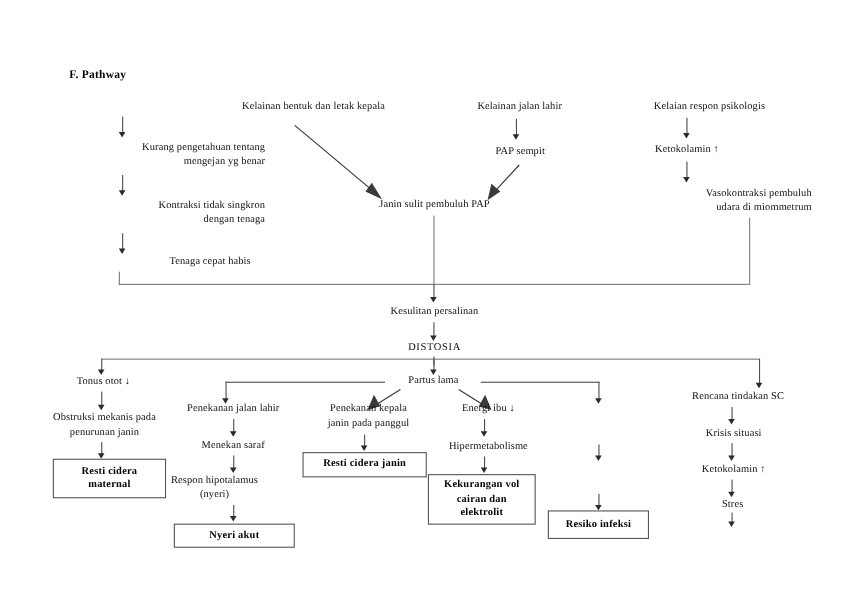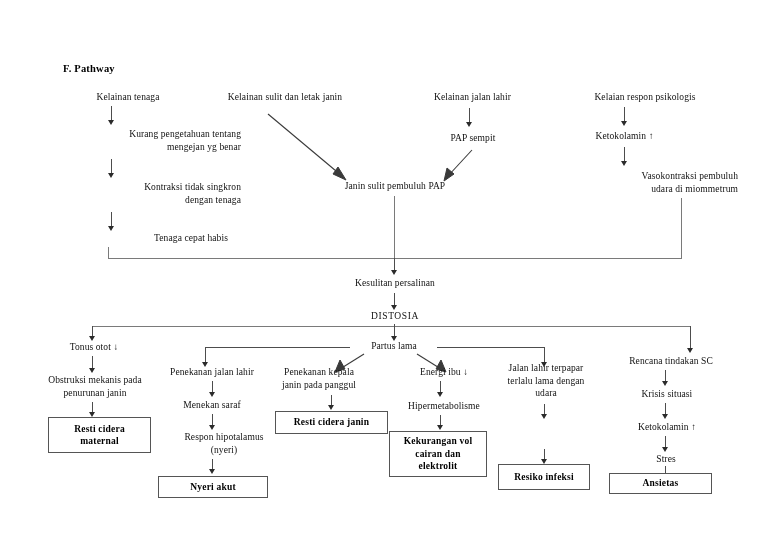--- a/index.html
+++ b/index.html
@@ -73,39 +73,38 @@
   }
   .diag line, .diag polygon { stroke: #3a3a3a; fill: #3a3a3a; }
 </style>
 </head>
 <body>
 
 <div id="page">
 
   <div class="heading" style="left:63px; top:63px;">F.   Pathway</div>
 
-  <div class="node" style="left:58px; top:91px; width:140px;">Kelainan tenaga</div>
   <div class="vline" style="left:111px; top:106px; height:16px;"></div>
   <div class="arrowhead" style="left:108px; top:120px;"></div>
 
   <div class="node left" style="left:66px; top:128px; width:175px;">Kurang pengetahuan tentang
 mengejan yg benar</div>
   <div class="vline" style="left:111px; top:159px; height:16px;"></div>
   <div class="arrowhead" style="left:108px; top:173px;"></div>
 
   <div class="node left" style="left:66px; top:181px; width:175px;">Kontraksi tidak singkron
 dengan tenaga</div>
   <div class="vline" style="left:111px; top:212px; height:16px;"></div>
   <div class="arrowhead" style="left:108px; top:226px;"></div>
 
   <div class="node left" style="left:68px; top:232px; width:160px;">Tenaga cepat habis</div>
 
   <div class="vline" style="left:108px; top:247px; height:12px; background:#7a7a7a;"></div>
 
-  <div class="node" style="left:190px; top:91px; width:190px;">Kelainan sulit dan letak janin</div>
+  <div class="node" style="left:190px; top:91px; width:190px;">Kelainan bentuk dan letak kepala</div>
 
   <svg class="diag" style="left:266px; top:112px;" width="90" height="75">
     <line x1="2" y1="2" x2="76" y2="64" stroke-width="1.1"></line>
     <polygon points="80,68 67,62 72,55"></polygon>
   </svg>
 
   <div class="node" style="left:320px; top:180px; width:150px;">Janin sulit pembuluh PAP</div>
   <div class="vline" style="left:394px; top:196px; height:62px; background:#7a7a7a;"></div>
 
   <div class="node" style="left:400px; top:91px; width:145px;">Kelainan jalan lahir</div>
@@ -186,49 +185,46 @@
   </svg>
 
   <div class="node" style="left:157px; top:366px; width:110px;">Penekanan jalan lahir</div>
   <div class="vline" style="left:212px; top:381px; height:13px;"></div>
   <div class="arrowhead" style="left:209px; top:392px;"></div>
 
   <div class="node" style="left:157px; top:399px; width:110px;">Menekan saraf</div>
   <div class="vline" style="left:212px; top:414px; height:13px;"></div>
   <div class="arrowhead" style="left:209px; top:425px;"></div>
 
-  <div class="node" style="left:164px; top:431px; width:120px;text-align:center;">Respon hipotalamus
+  <div class="node" style="left:135px; top:431px; width:120px;text-align:center;">Respon hipotalamus
 (nyeri)</div>
   <div class="vline" style="left:212px; top:459px; height:12px;"></div>
   <div class="arrowhead" style="left:209px; top:469px;"></div>
 
   <div class="boxnode" style="left:158px; top:476px; width:110px; height:22px;">Nyeri akut</div>
 
-  <div class="node" style="left:264px; top:366px; width:110px;">Penekanan kepala
+  <div class="node" style="left:280px; top:366px; width:110px;">Penekanan kepala
 janin pada panggul</div>
   <div class="vline" style="left:331px; top:395px; height:12px;"></div>
   <div class="arrowhead" style="left:328px; top:405px;"></div>
 
   <div class="boxnode" style="left:275px; top:411px; width:113px; height:23px;">Resti cidera janin</div>
 
   <div class="node" style="left:396px; top:366px; width:96px;">Energi ibu ↓</div>
   <div class="vline" style="left:440px; top:381px; height:13px;"></div>
   <div class="arrowhead" style="left:437px; top:392px;"></div>
 
   <div class="node" style="left:390px; top:400px; width:108px;">Hipermetabolisme</div>
   <div class="vline" style="left:440px; top:415px; height:12px;"></div>
   <div class="arrowhead" style="left:437px; top:425px;"></div>
 
   <div class="boxnode" style="left:389px; top:431px; width:98px; height:46px;">Kekurangan vol
 cairan dan
 elektrolit</div>
 
-  <div class="node" style="left:487px; top:362px; width:118px;">Jalan lahir terpapar
-terlalu lama dengan
-udara</div>
   <div class="vline" style="left:544px; top:404px; height:12px;"></div>
   <div class="arrowhead" style="left:541px; top:414px;"></div>
 
   <div class="vline" style="left:544px; top:449px; height:12px;"></div>
   <div class="arrowhead" style="left:541px; top:459px;"></div>
 
   <div class="boxnode" style="left:498px; top:464px; width:92px; height:26px;">Resiko infeksi</div>
 
   <div class="node" style="left:612px; top:355px; width:118px;">Rencana tindakan SC</div>
   <div class="vline" style="left:665px; top:370px; height:13px;"></div>
@@ -239,15 +235,14 @@
   <div class="arrowhead" style="left:662px; top:414px;"></div>
 
   <div class="node" style="left:613px; top:421px; width:108px;">Ketokolamin ↑</div>
   <div class="vline" style="left:665px; top:436px; height:13px;"></div>
   <div class="arrowhead" style="left:662px; top:447px;"></div>
 
   <div class="node" style="left:627px; top:453px; width:78px;">Stres</div>
   <div class="vline" style="left:665px; top:466px; height:10px;"></div>
   <div class="arrowhead" style="left:662px; top:474px;"></div>
 
-  <div class="boxnode" style="left:609px; top:473px; width:103px; height:21px;">Ansietas</div>
 
 </div>
 
 </body></html>

